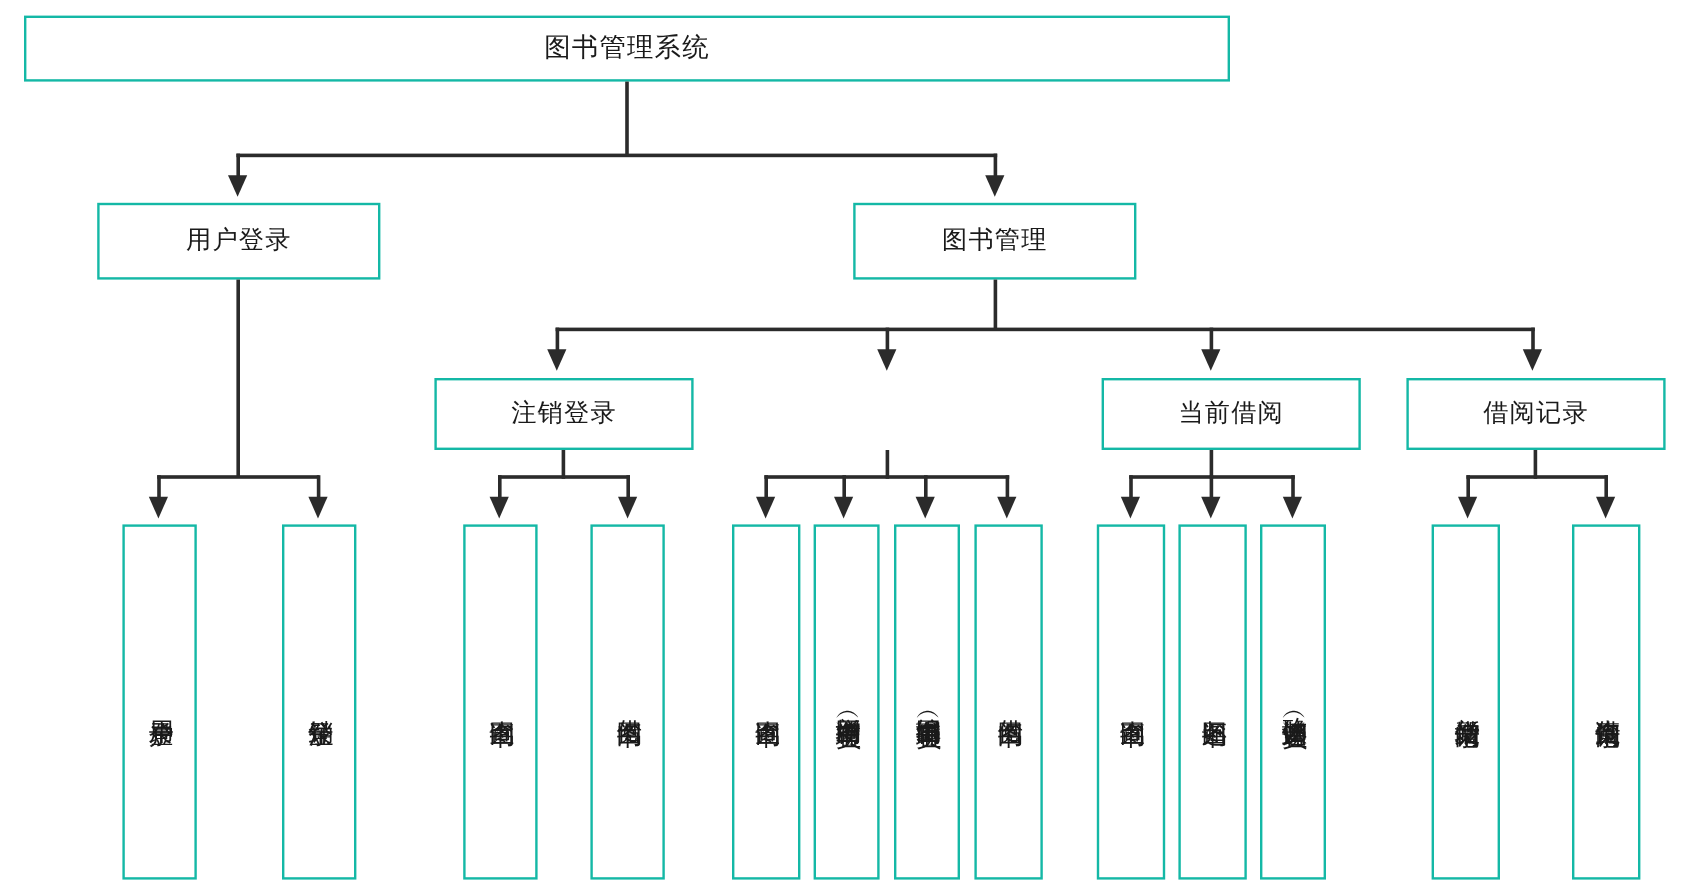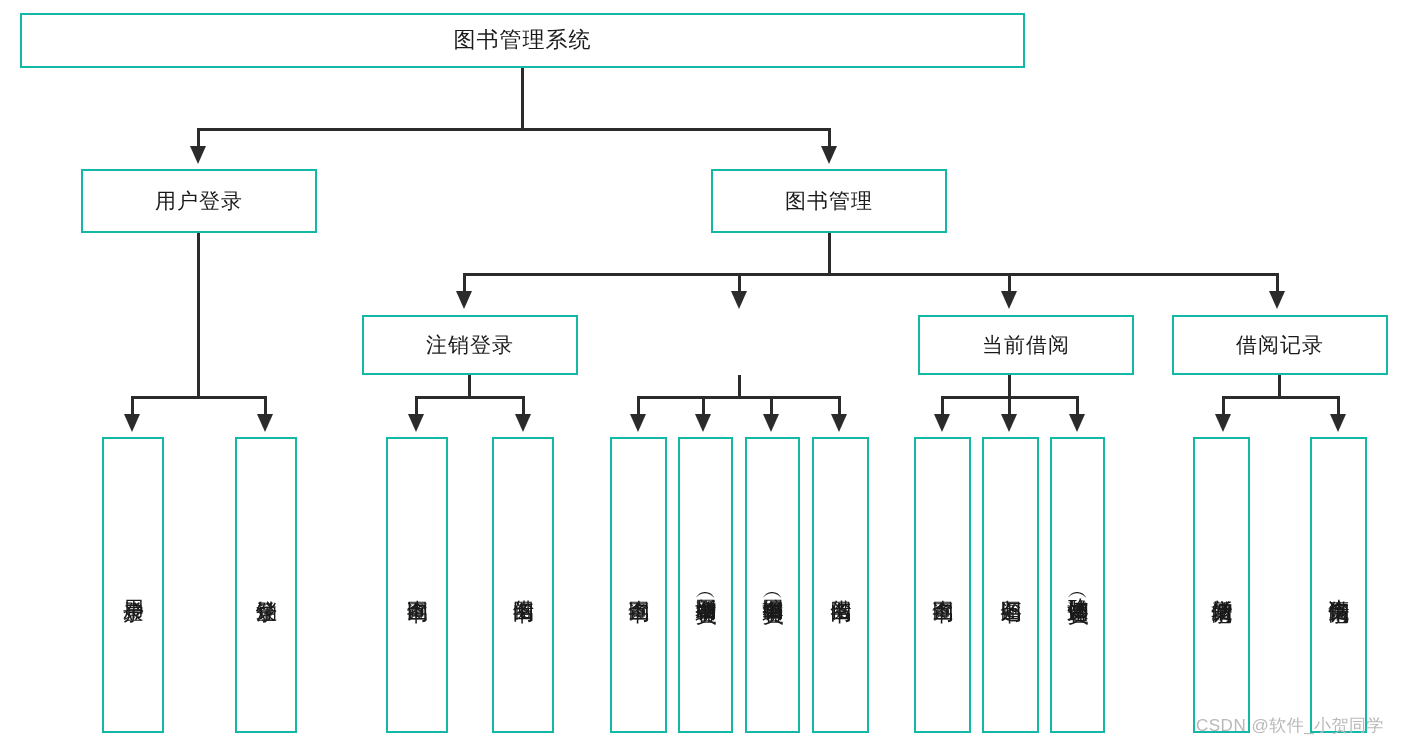--- a/index.html
+++ b/index.html
@@ -202,15 +202,14 @@
     <span class="vtext">确认归还（管理员）</span>
   </div>
 
   <div class="node v" style="left:1193px; top:437px; width:57px; height:296px;">
     <span class="vtext">新增借阅记录</span>
   </div>
   <div class="node v" style="left:1310px; top:437px; width:57px; height:296px;">
     <span class="vtext">查询借阅记录</span>
   </div>
 
-  <div class="watermark" style="left:1196px; top:714px;">CSDN @软件_小贺同学</div>
 
 </div>
 
 </body></html>

